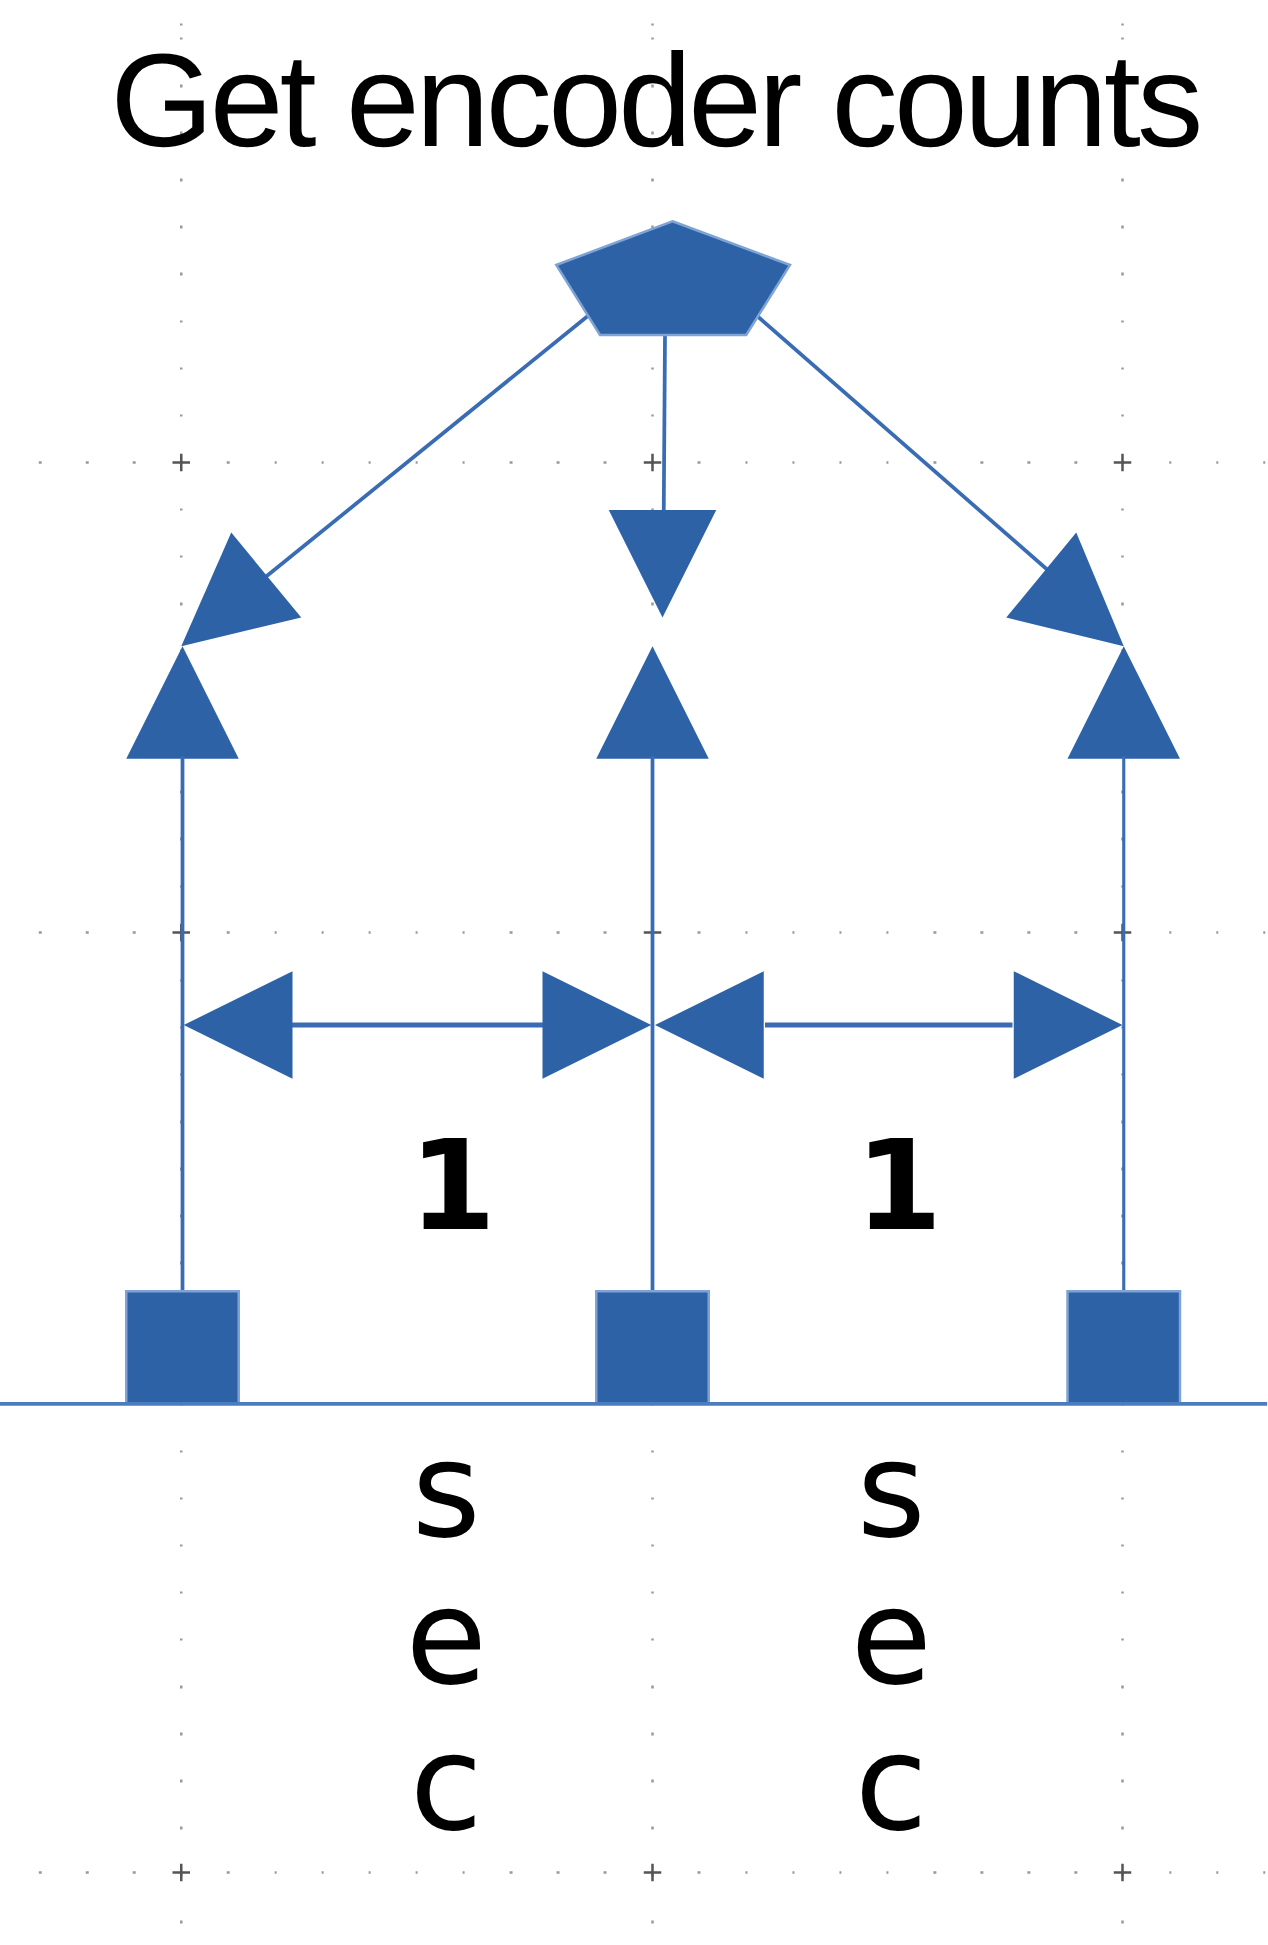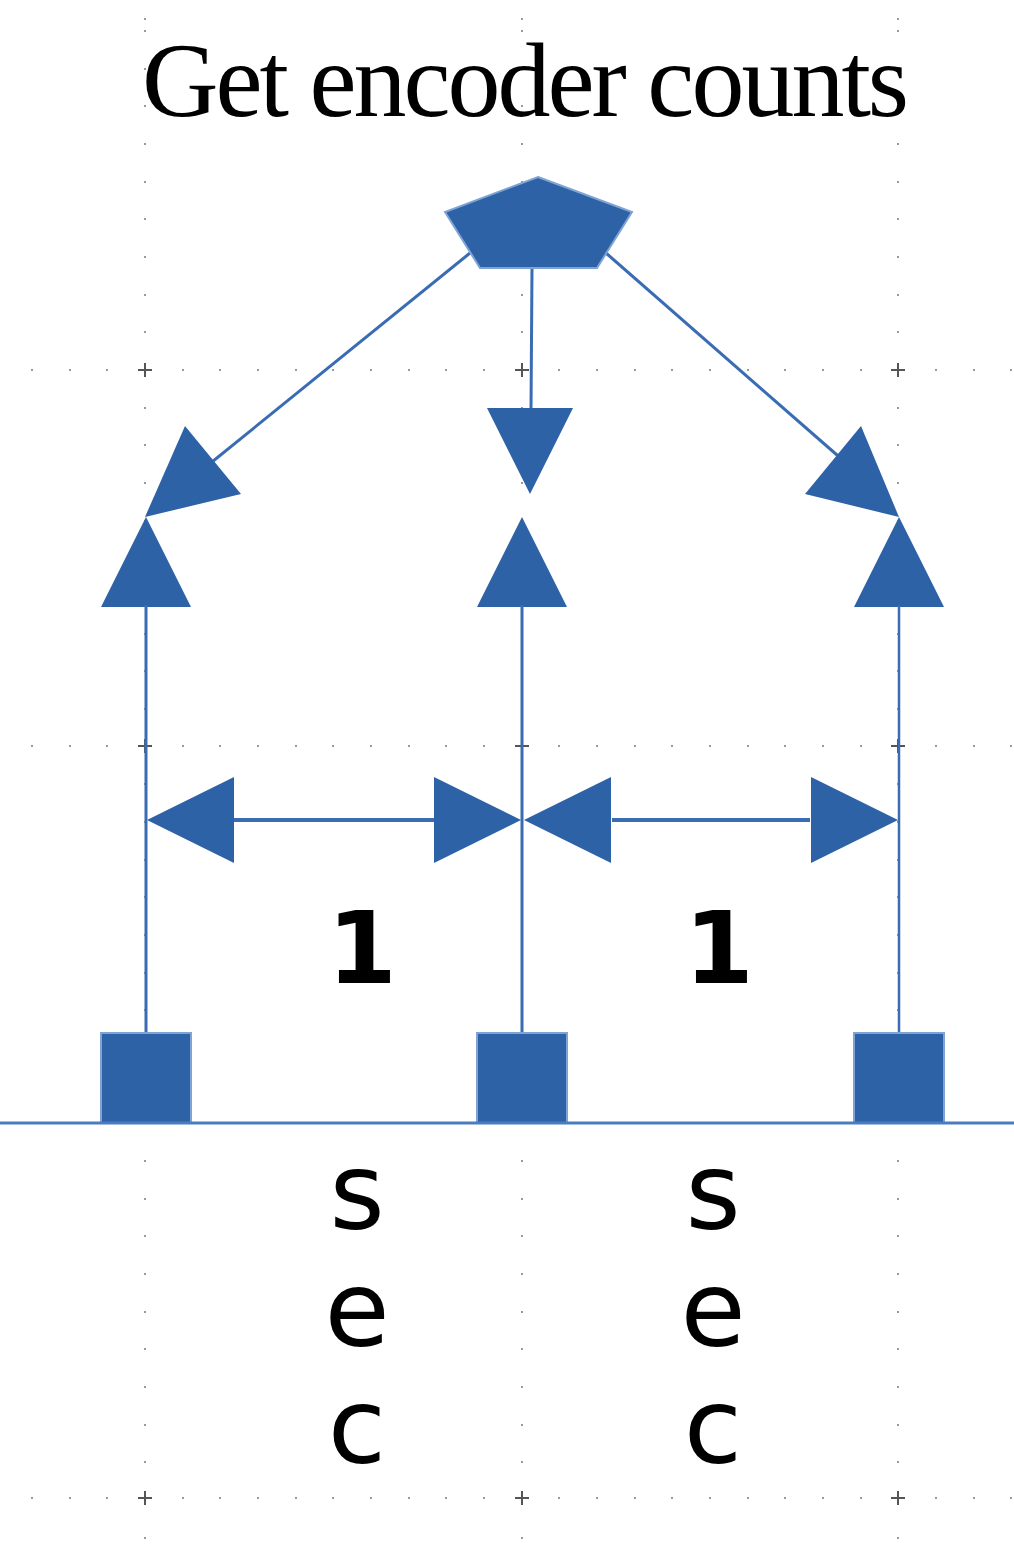--- a/index.html
+++ b/index.html
@@ -24,21 +24,21 @@
     background-position-y:30px;opacity:.75;}
   .grid-cross{position:absolute;width:14px;height:14px;}
   .grid-cross::before{content:"";position:absolute;left:0;top:6px;width:14px;height:2px;background:#555;}
   .grid-cross::after{content:"";position:absolute;top:0;left:6px;width:2px;height:14px;background:#555;}
 
   svg.draw{position:absolute;left:0;top:0;}
   .shape{fill:var(--shape-fill);}
   .edge{stroke:var(--shape-edge);stroke-width:2;}
   .conn{stroke:var(--connector);fill:none;}
 
-  .label{position:absolute;transform:translateX(-50%);text-align:center;white-space:pre-line;font-family:Liberation Serif, serif;}
+  .label{position:absolute;transform:translateX(-50%);text-align:center;white-space:pre-line;}
   .title{top:24px;left:524px;font-size:106px;line-height:1.08;letter-spacing:-3px;white-space:nowrap;}
   .interval{font-family:"DejaVu Sans", sans-serif;font-weight:bold;font-size:100px;line-height:1;}
   .interval.left{left:362px;top:899px;}
   .interval.right{left:719px;top:899px;}
   .unit{font-family:"DejaVu Sans", sans-serif;font-size:106px;line-height:117px;}
   .unit.left{left:357px;top:1134px;}
   .unit.right{left:713px;top:1134px;}
 </style>
 </head>
 <body>

